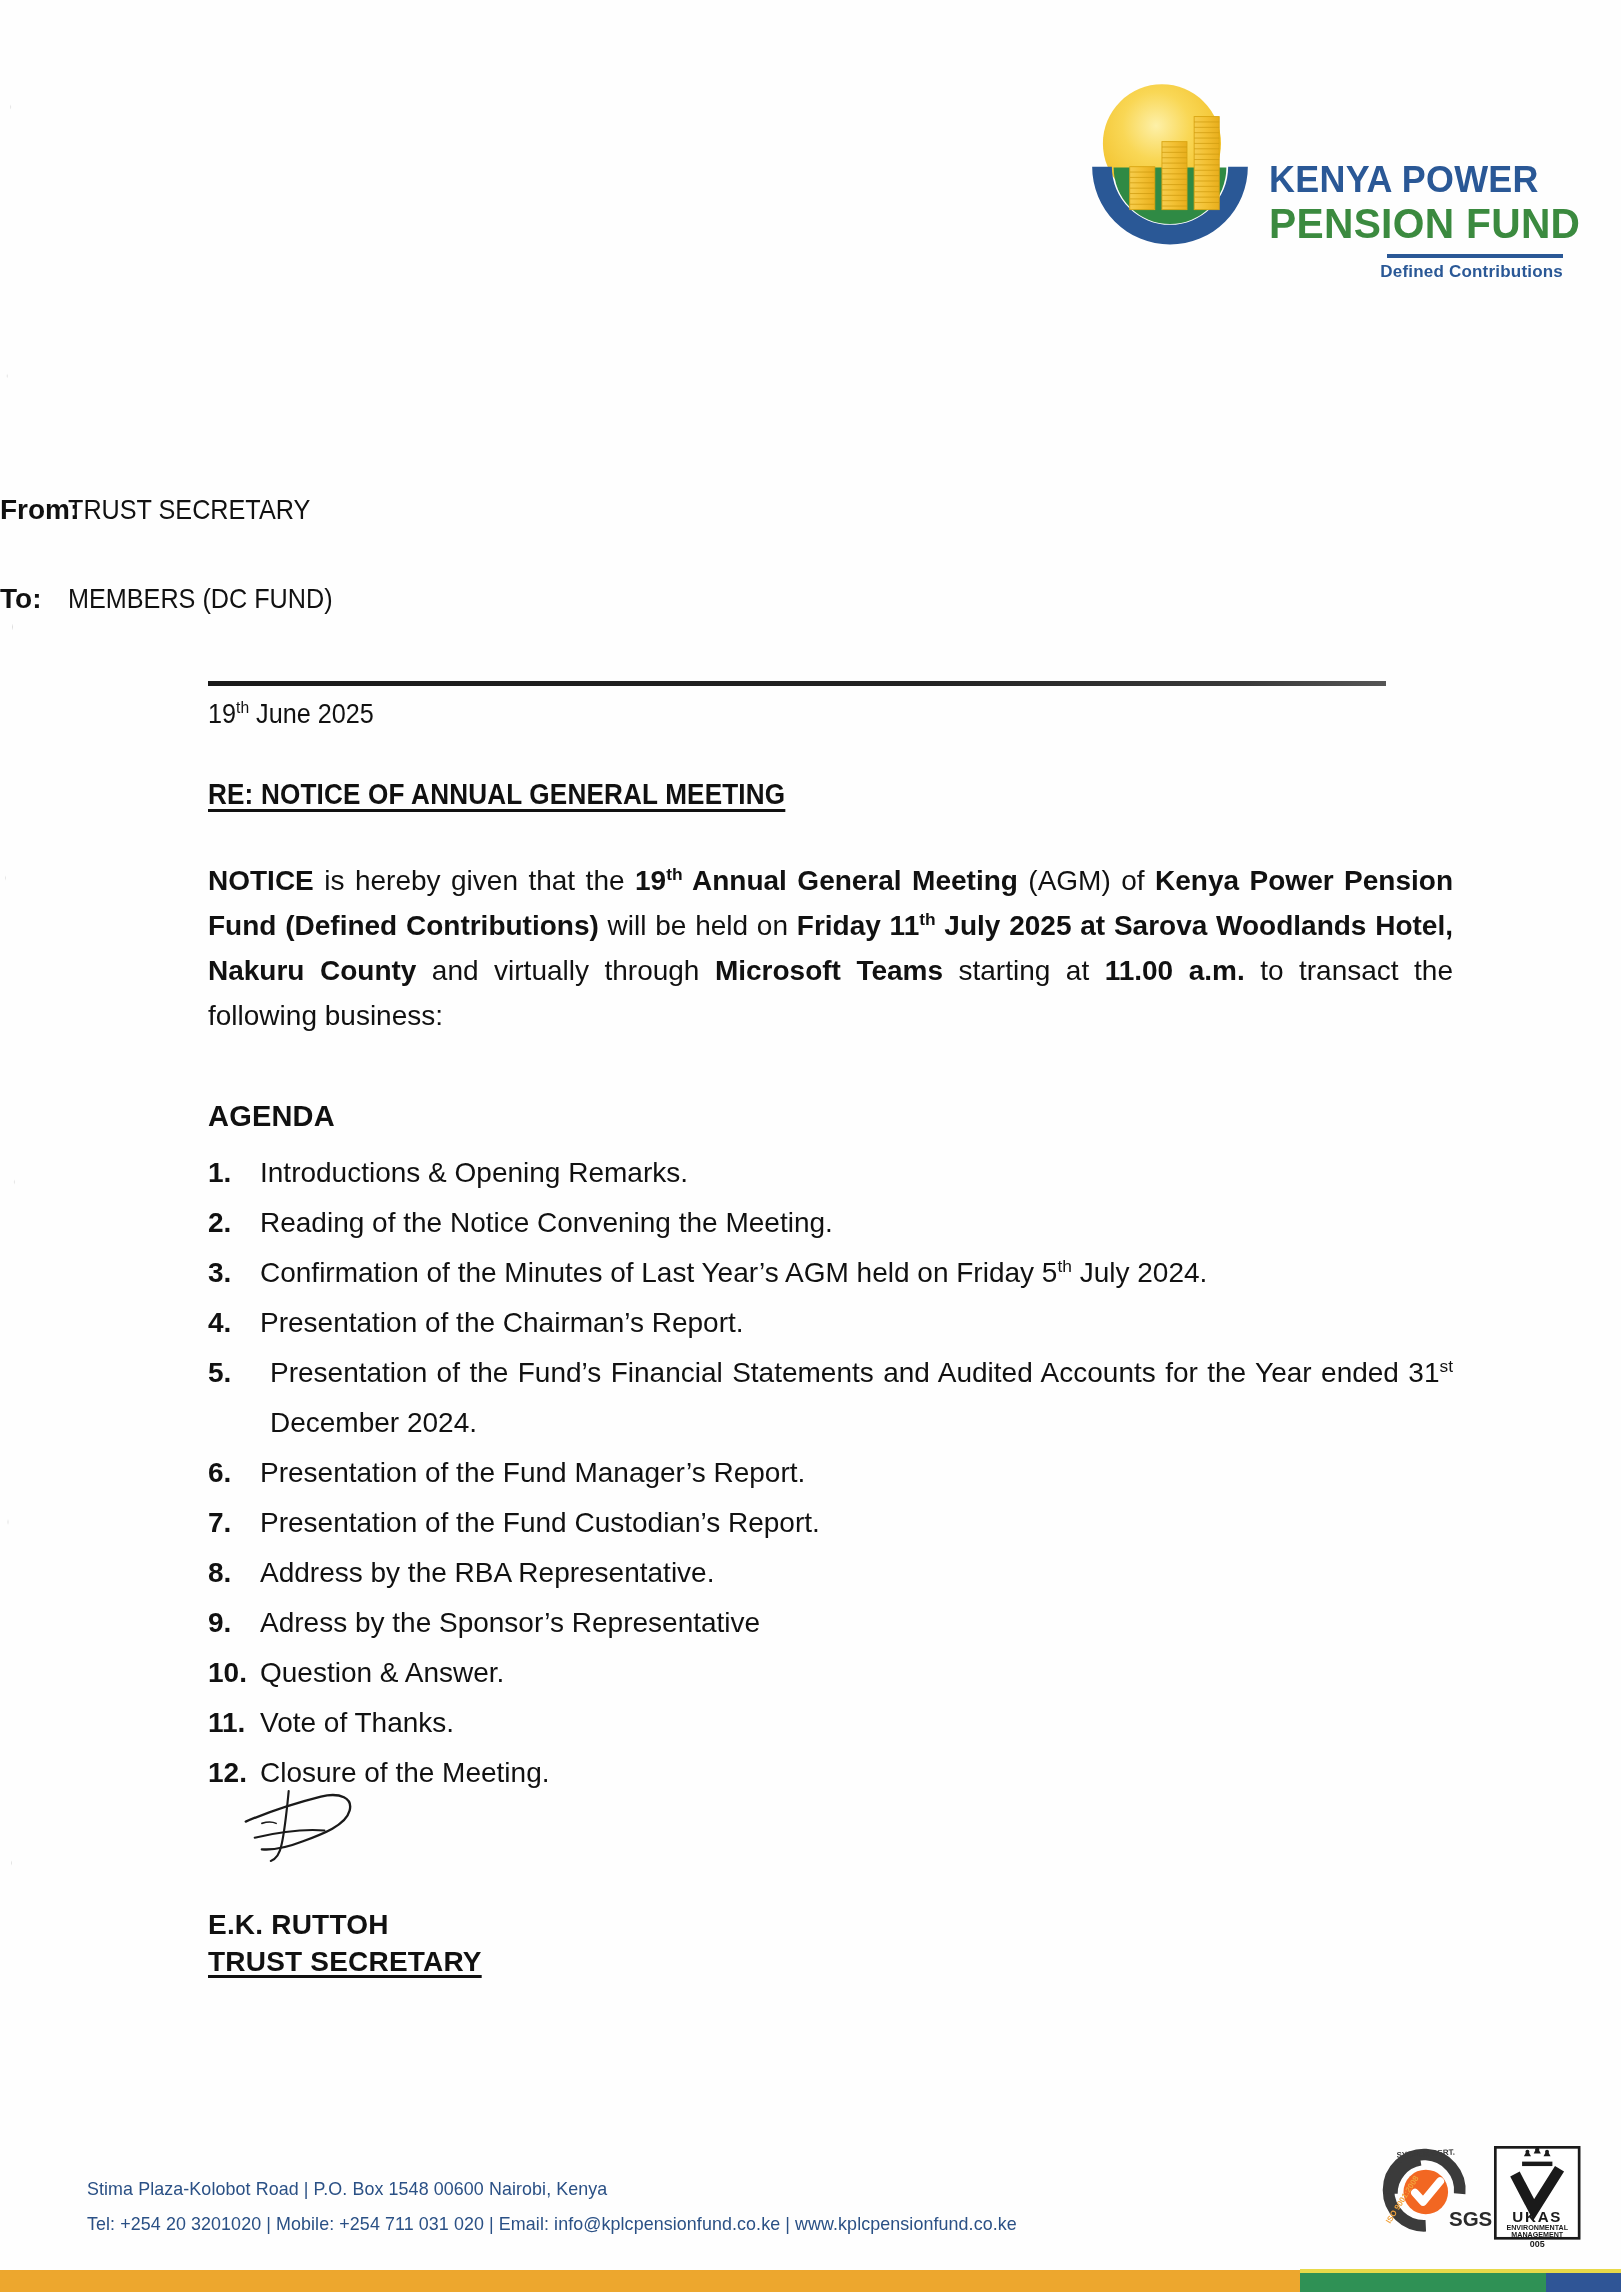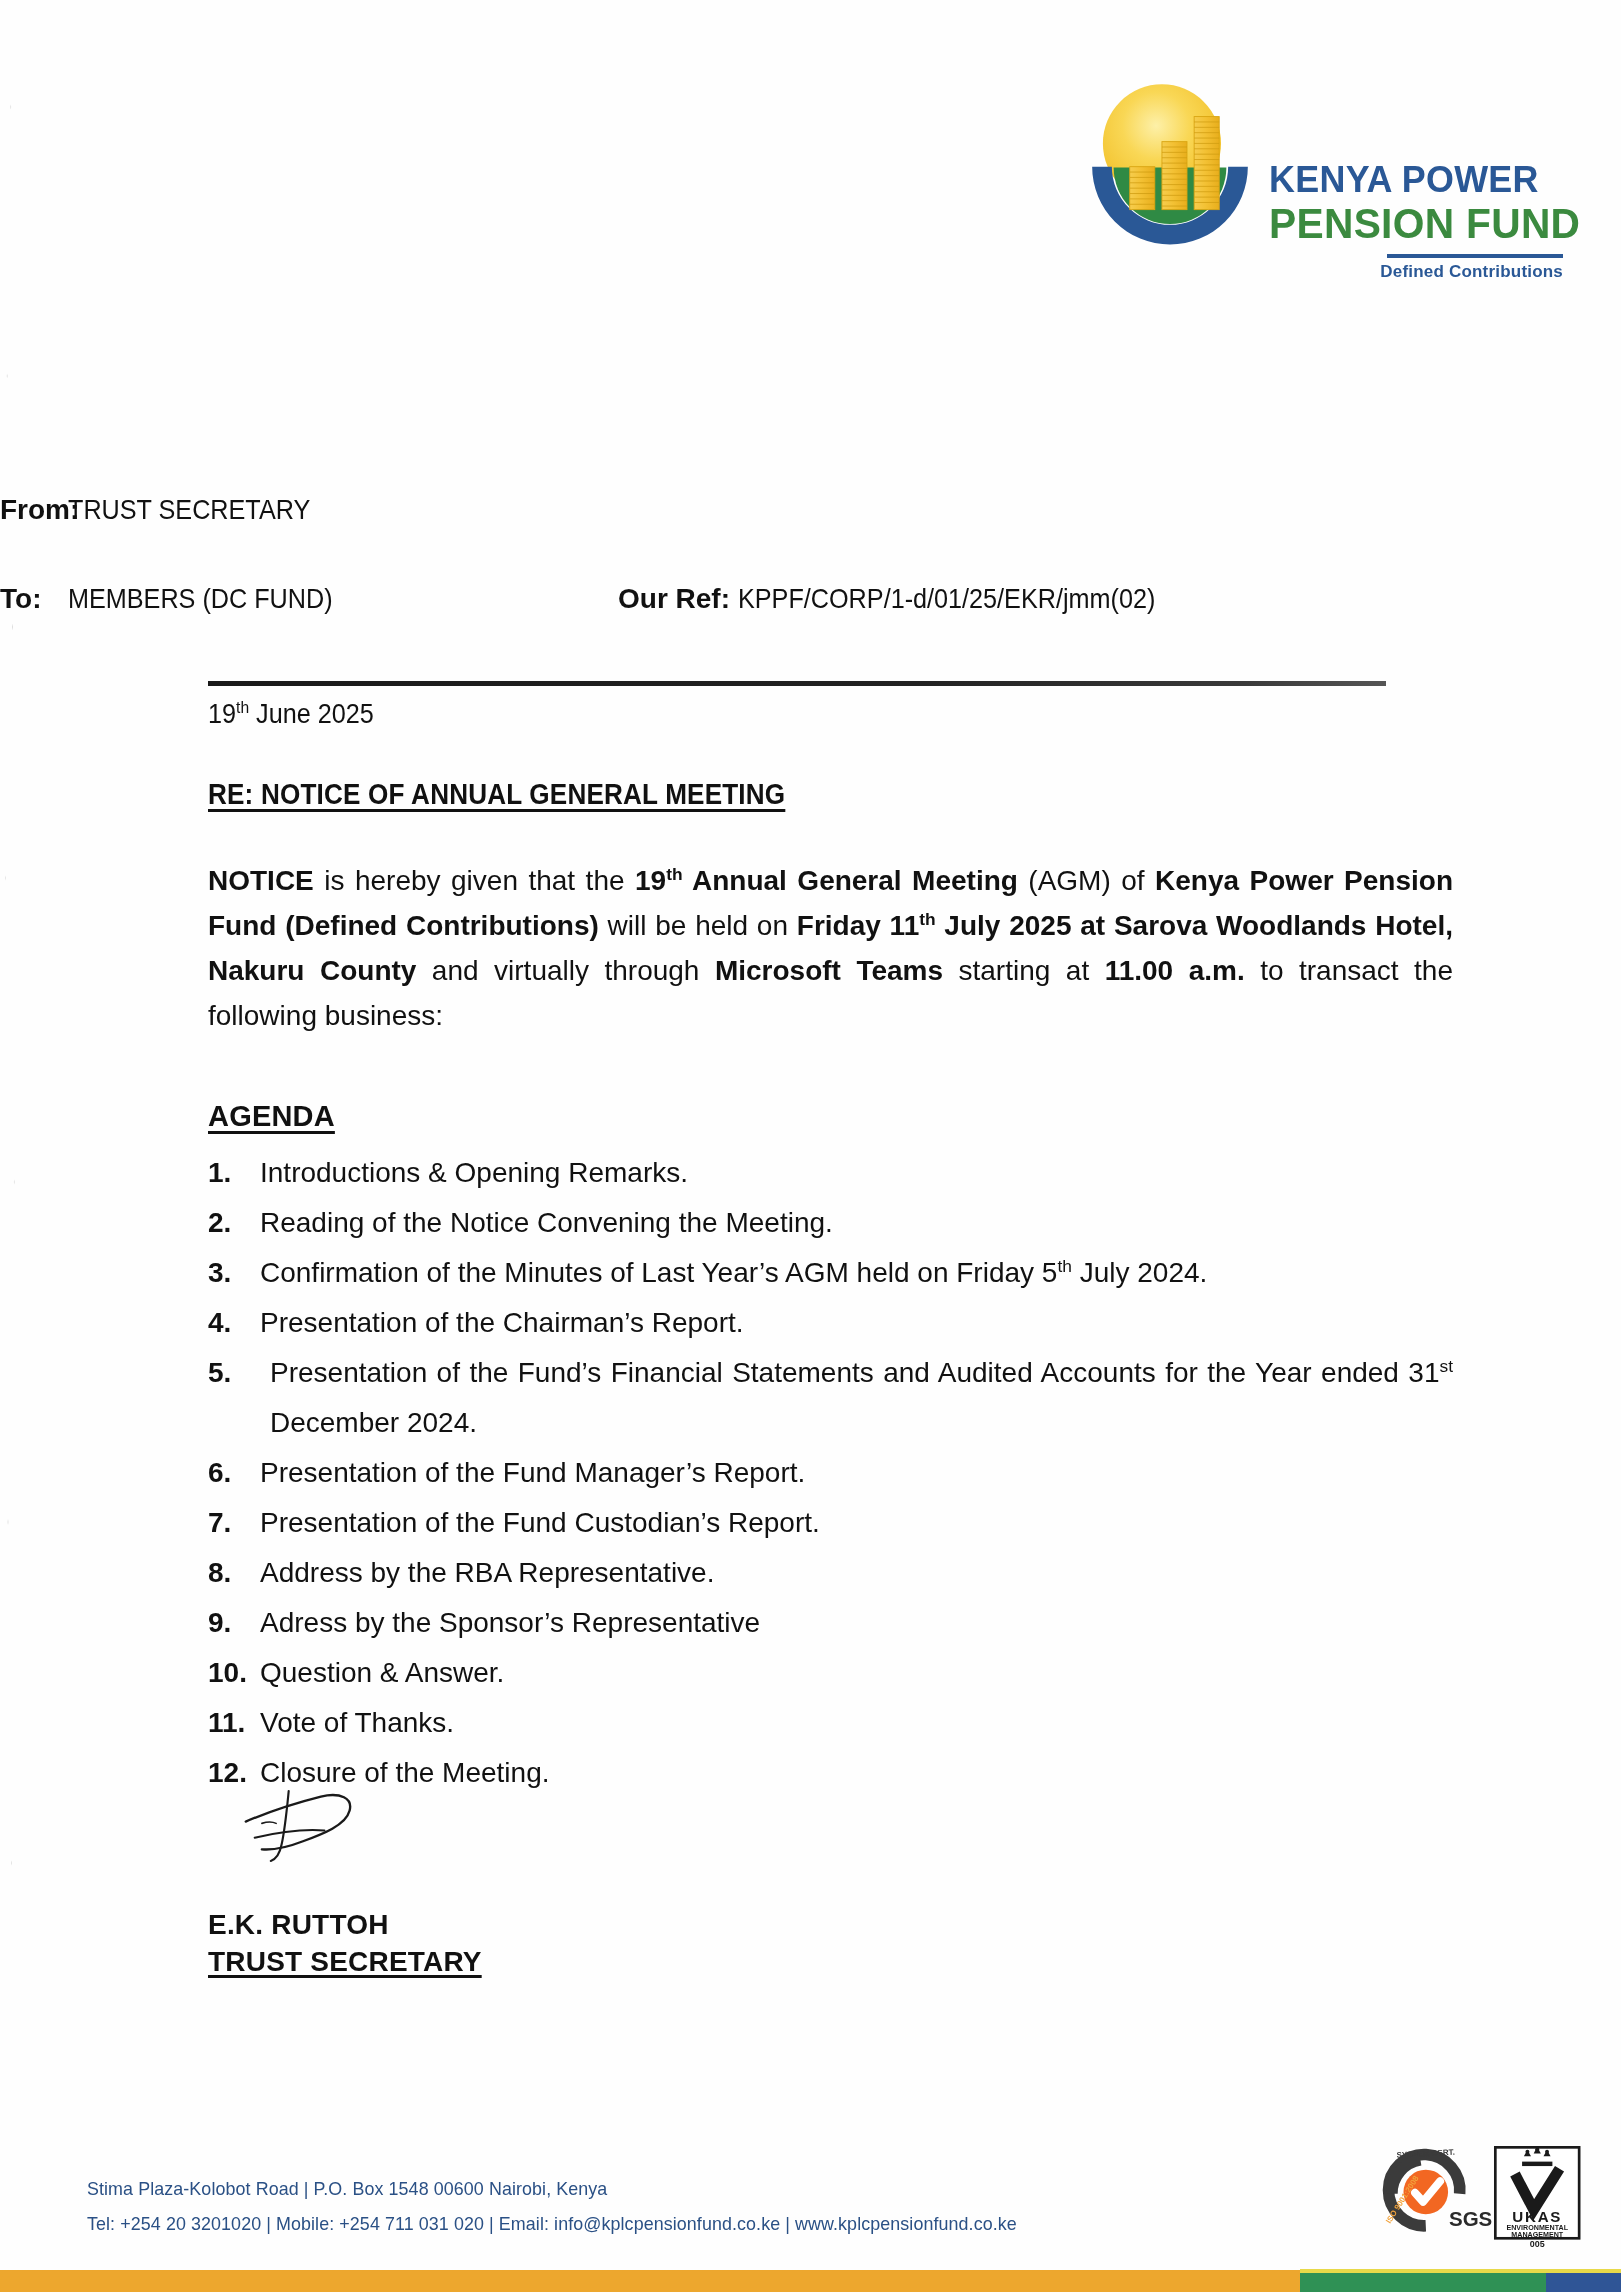--- a/index.html
+++ b/index.html
@@ -77,21 +77,21 @@
     position:absolute;left:208px;top:858px;width:1245px;
     font-size:28px;line-height:45px;text-align:justify;
     letter-spacing:0px;
   }
   .notice b{font-weight:700;}
   sup{font-size:.62em;vertical-align:super;line-height:0;}
 
   .agenda-h{
     position:absolute;left:208px;top:1100px;
     font-size:29px;font-weight:700;letter-spacing:0.2px;
-    text-decoration:underline;text-underline-offset:4.5px;text-decoration-thickness:2.7px;
+    text-underline-offset:4.5px;text-decoration-thickness:2.7px;
   }
 
   .agenda{
     position:absolute;left:208px;top:1148px;width:1245px;
     font-size:28px;line-height:50px;
   }
   .ag-item{position:relative;padding-left:52px;}
   .ag-item .num{
     position:absolute;left:0;top:0;width:45px;
     font-weight:700;text-align:left;
@@ -200,24 +200,20 @@
   </div>
 
   <div class="hdr-row" id="row-from">
     <span class="lbl">From:</span><span class="val narrow">TRUST SECRETARY</span>
   </div>
 
   <div class="hdr-row" id="row-to">
     <span class="lbl">To:</span><span class="val narrow">MEMBERS (DC FUND)</span>
   </div>
 
-  <div class="ourref">
-    <b>Our Ref:</b>
-    <span class="narrow">KPPF/CORP/1-d/01/25/EKR/jmm(02)</span>
-  </div>
 
   <div class="rule"></div>
 
   <div class="datestamp narrow"><span>19</span><sup>th</sup><span> June 2025</span></div>
 
   <div class="re narrow">RE: NOTICE OF ANNUAL GENERAL MEETING</div>
 
   <div class="notice" id="notice-para"><b>NOTICE</b><span> is hereby given that the </span><b>19</b><sup><b>th</b></sup><b> Annual General Meeting</b><span> (AGM) of </span><b>Kenya Power Pension Fund (Defined Contributions)</b><span> will be held on </span><b>Friday 11</b><sup><b>th</b></sup><b> July 2025 at Sarova Woodlands Hotel, Nakuru County</b><span> and virtually through </span><b>Microsoft Teams</b><span> starting at </span><b>11.00 a.m.</b><span> to transact the following business:</span></div>
 
   <div class="agenda-h">AGENDA</div>

